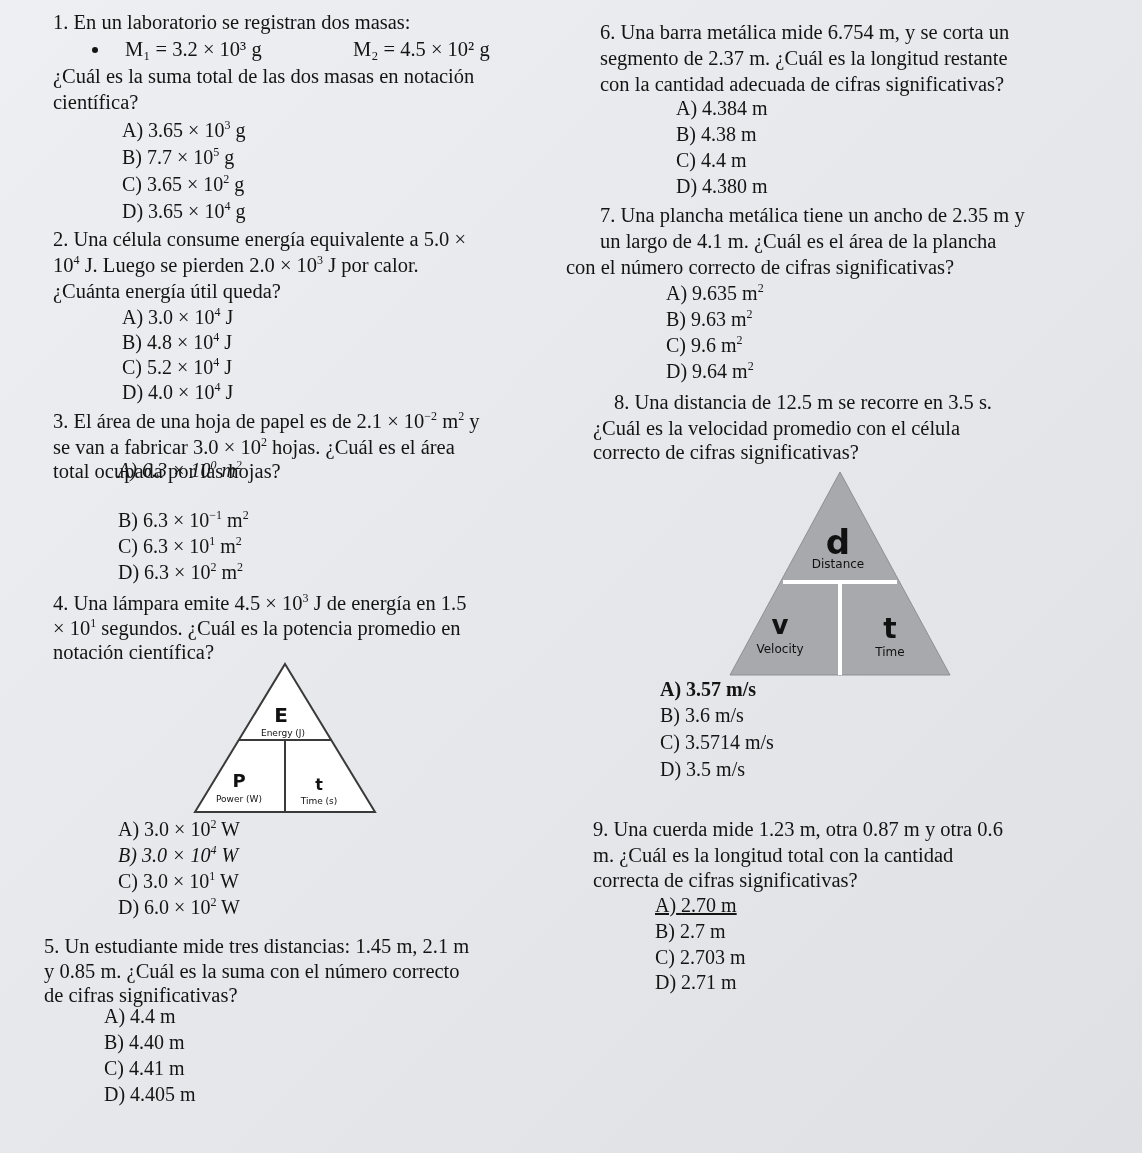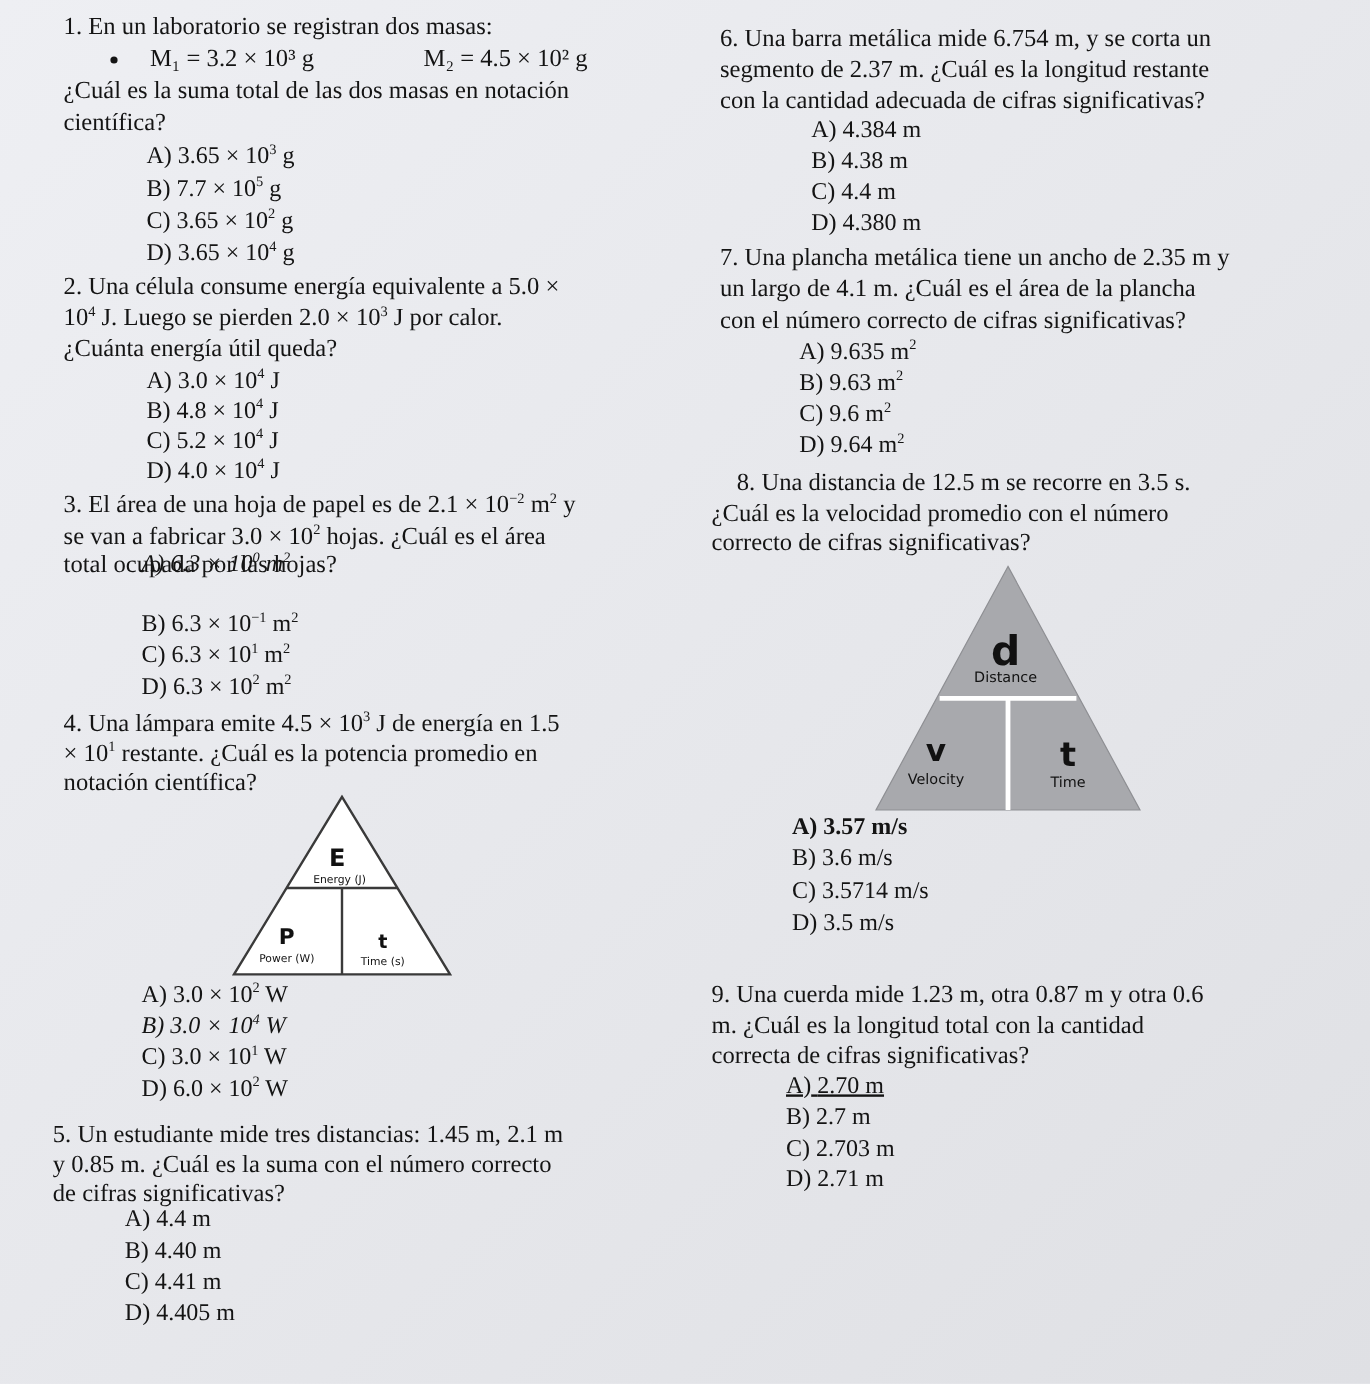--- a/index.html
+++ b/index.html
@@ -57,21 +57,21 @@
     <div class="t" style="left:53px;top:435px;"><span>se van a fabricar 3.0 × 10</span><sup>2</sup><span> hojas. ¿Cuál es el área</span></div>
     <div class="t" style="left:53px;top:459px;">total ocupada por las hojas?</div>
     <div class="t opt" style="left:118px;top:458px;font-style:italic;"><span>A)</span> <span>6.3 × 10</span><sup>0</sup><span> m</span><sup>2</sup></div>
     <div class="t opt" style="left:118px;top:508px;"><span>B)</span> <span>6.3 × 10</span><sup>−1</sup><span> m</span><sup>2</sup></div>
     <div class="t opt" style="left:118px;top:534px;"><span>C)</span> <span>6.3 × 10</span><sup>1</sup><span> m</span><sup>2</sup></div>
     <div class="t opt" style="left:118px;top:560px;"><span>D)</span> <span>6.3 × 10</span><sup>2</sup><span> m</span><sup>2</sup></div>
   </div>
 
   <div>
     <div class="t" style="left:53px;top:591px;"><span>4. Una lámpara emite 4.5 × 10</span><sup>3</sup><span> J de energía en 1.5</span></div>
-    <div class="t" style="left:53px;top:616px;"><span>× 10</span><sup>1</sup><span> restante. ¿Cuál es la potencia promedio en</span></div>
+    <div class="t" style="left:53px;top:616px;"><span>× 10</span><sup>1</sup><span> segundos. ¿Cuál es la potencia promedio en</span></div>
     <div class="t" style="left:53px;top:640px;">notación científica?</div>
 
     <div class="tri" style="left:193px;top:662px;">
       <svg width="184" height="152" viewBox="0 0 184 152">
         <polygon points="92,2 182,150 2,150" fill="#ffffff" stroke="#3a3a3a" stroke-width="2"></polygon>
         <line x1="46" y1="78" x2="138" y2="78" stroke="#3a3a3a" stroke-width="2"></line>
         <line x1="92" y1="78" x2="92" y2="150" stroke="#3a3a3a" stroke-width="2"></line>
         <text class="lbl-big" x="88" y="60" font-size="20" text-anchor="middle">E</text>
         <text class="lbl-small" x="90" y="74" font-size="9" text-anchor="middle">Energy (J)</text>
         <text class="lbl-big" x="46" y="125" font-size="18" text-anchor="middle">P</text>
@@ -103,30 +103,30 @@
     <div class="t" style="left:600px;top:72px;">con la cantidad adecuada de cifras significativas?</div>
     <div class="t opt" style="left:676px;top:96px;"><span>A)</span> <span>4.384 m</span></div>
     <div class="t opt" style="left:676px;top:122px;"><span>B)</span> <span>4.38 m</span></div>
     <div class="t opt" style="left:676px;top:148px;"><span>C)</span> <span>4.4 m</span></div>
     <div class="t opt" style="left:676px;top:174px;"><span>D)</span> <span>4.380 m</span></div>
   </div>
 
   <div>
     <div class="t" style="left:600px;top:203px;">7. Una plancha metálica tiene un ancho de 2.35 m y</div>
     <div class="t" style="left:600px;top:229px;">un largo de 4.1 m. ¿Cuál es el área de la plancha</div>
-    <div class="t" style="left:600px;top:255px;text-align:center;">con el número correcto de cifras significativas?</div>
+    <div class="t" style="left:566px;top:255px;text-align:center;">con el número correcto de cifras significativas?</div>
     <div class="t opt" style="left:666px;top:281px;"><span>A)</span> <span>9.635 m</span><sup>2</sup></div>
     <div class="t opt" style="left:666px;top:307px;"><span>B)</span> <span>9.63 m</span><sup>2</sup></div>
     <div class="t opt" style="left:666px;top:333px;"><span>C)</span> <span>9.6 m</span><sup>2</sup></div>
     <div class="t opt" style="left:666px;top:359px;"><span>D)</span> <span>9.64 m</span><sup>2</sup></div>
   </div>
 
   <div>
     <div class="t" style="left:614px;top:390px;">8. Una distancia de 12.5 m se recorre en 3.5 s.</div>
-    <div class="t" style="left:593px;top:416px;">¿Cuál es la velocidad promedio con el número</div>
+    <div class="t" style="left:593px;top:416px;">¿Cuál es la velocidad promedio con el célula</div>
     <div class="t" style="left:593px;top:440px;">correcto de cifras significativas?</div>
 
     <div class="tri" style="left:728px;top:470px;">
       <svg width="224" height="210" viewBox="0 0 224 210">
         <polygon points="112,2 222,205 2,205" fill="#a8a9ad" stroke="#8e8f93" stroke-width="1"></polygon>
         <line x1="55" y1="112" x2="169" y2="112" stroke="#ffffff" stroke-width="4"></line>
         <line x1="112" y1="112" x2="112" y2="205" stroke="#ffffff" stroke-width="4"></line>
         <text class="lbl-big" x="110" y="84" font-size="34" text-anchor="middle">d</text>
         <text class="lbl-small" x="110" y="98" font-size="12" text-anchor="middle">Distance</text>
         <text class="lbl-big" x="52" y="164" font-size="26" text-anchor="middle">v</text>

